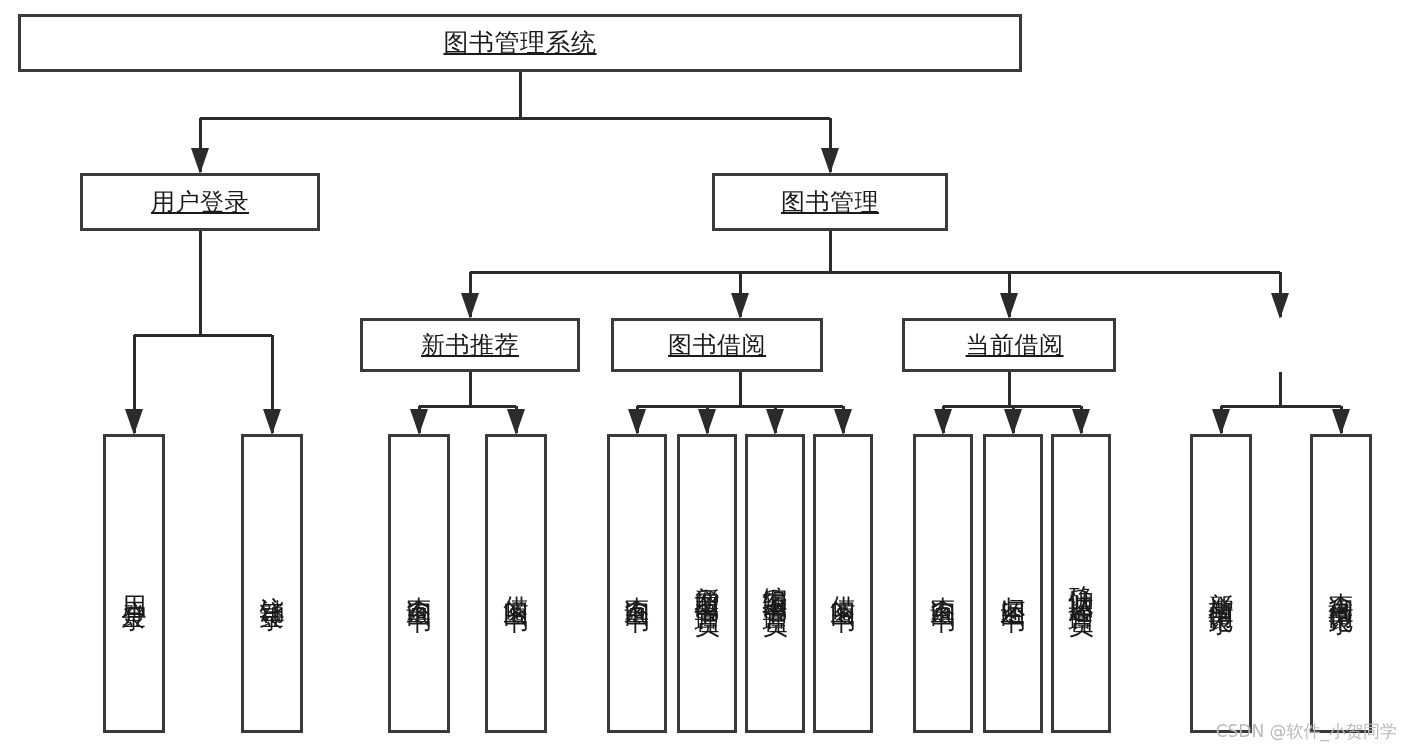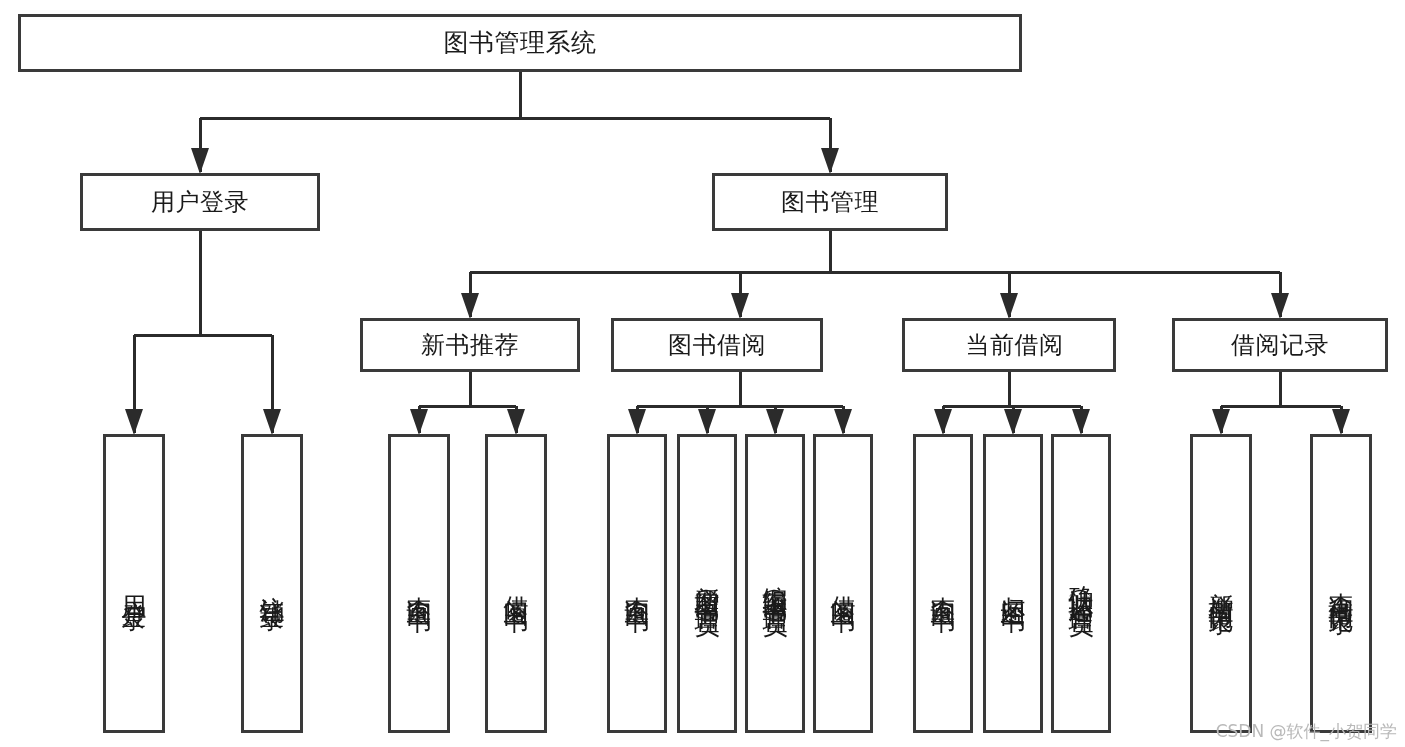--- a/index.html
+++ b/index.html
@@ -40,20 +40,21 @@
     display: block;
     text-align: center;
     line-height: 1.18;
     letter-spacing: 0.5px;
     white-space: nowrap;
   }
   
   .node.h .label {
     font-size: 24px;
     writing-mode: horizontal-tb;
+    text-decoration: underline;
   }
   .node.root .label { font-size: 25px; }
   
   .node.v {
     align-items: center;
     justify-content: center;
   }
   .node.v .label {
     writing-mode: vertical-rl;
     text-orientation: upright;
@@ -146,23 +147,20 @@
 
   <div class="node h" style="left: 712px; top: 173px; width: 236px; height: 58px;">
     <span class="label">图书管理</span>
   </div>
   <div class="node h" style="left: 611px; top: 318px; width: 212px; height: 54px;">
     <span class="label">图书借阅</span>
   </div>
   <div class="node h" style="left: 902px; top: 318px; width: 214px; height: 54px; padding-left: 11px;">
     <span class="label">当前借阅</span>
   </div>
-  <div class="node h" style="left: 1172px; top: 318px; width: 216px; height: 54px;">
-    <span class="label">借阅记录</span>
-  </div>
 
   <div class="node v" style="left: 103px; top: 434px; width: 62px; height: 299px;">
     <span class="label">用户登录</span>
   </div>
   <div class="node v" style="left: 241px; top: 434px; width: 62px; height: 299px;">
     <span class="label">注销登录</span>
   </div>
   <div class="node v" style="left: 388px; top: 434px; width: 62px; height: 299px;">
     <span class="label">查询图书</span>
   </div>

